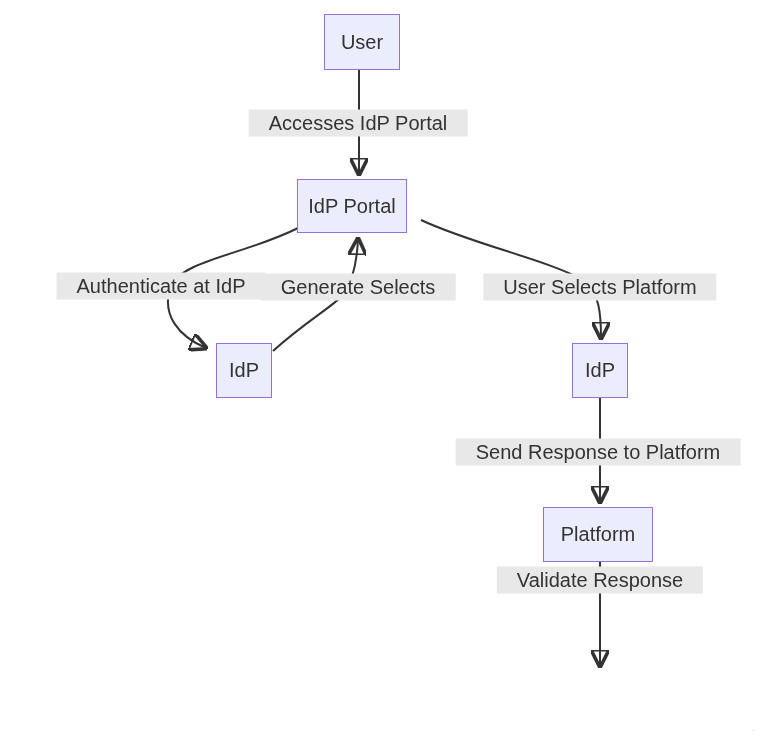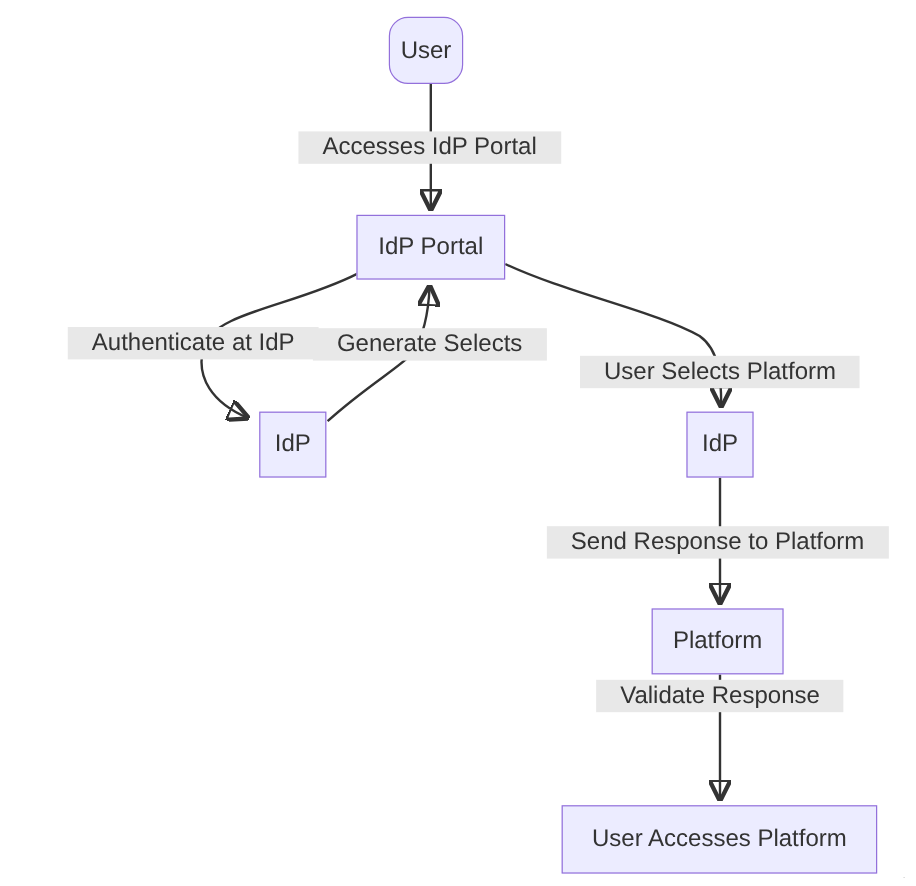--- a/index.html
+++ b/index.html
@@ -33,39 +33,39 @@
     box-sizing: border-box;
     background: #ECECFF;
     border: 1.5px solid #9370DB;
     display: flex;
     align-items: center;
     justify-content: center;
     font-size: 20px;
     color: #333333;
     white-space: nowrap;
   }
-  .node-user      { left: 324px; top: 14px;  width: 62px;  height: 56px; border-radius: 16px; }
-  .node-idp-portal{ left: 297px; top: 179px; width: 124px; height: 54px; }
+  .node-user      { left: 324px; top: 14px;  width: 76px;  height: 56px; }
+  .node-idp-portal{ left: 297px; top: 179px; width: 110px; height: 54px; }
   .node-idp-left  { left: 216px; top: 343px; width: 56px;  height: 55px; }
   .node-idp-right { left: 572px; top: 343px; width: 56px;  height: 55px; }
   .node-platform  { left: 543px; top: 507px; width: 110px; height: 55px; }
   .node-uap       { left: 468px; top: 671px; width: 263px; height: 57px; }
   .edge-label {
     position: absolute;
     transform: translate(-50%, -50%);
     background: #e8e8e8;
     padding: 2px 20px;
     font-size: 20px;
     color: #333333;
     white-space: nowrap;
   }
   .el-0 { left: 358px; top: 123px; }
   .el-1 { left: 129px; top: 286px; margin-left: 32px; }
   .el-2 { left: 358px; top: 287px; }
-  .el-3 { left: 600px; top: 287px; margin-top: 23px; }
+  .el-3 { left: 600px; top: 287px; }
   .el-4 { left: 598px; top: 452px; }
   .el-5 { left: 600px; top: 580px; }
   .artifact-dot {
     position: absolute;
     left: 752px;
     top: 728px;
     width: 5px;
     height: 5px;
     color: #c9c9c9;
     font-size: 8px;
@@ -89,21 +89,20 @@
     <path d="M 421,220 C 472,244 548,260 583,280 C 600,292 601,316 601,338" marker-end="url(#arrow)"></path>
     <path d="M 600,398 L 600,502" marker-end="url(#arrow)"></path>
     <path d="M 600,562 L 600,666" marker-end="url(#arrow)"></path>
   </svg>
 
   <div class="node node-user">User</div>
   <div class="node node-idp-portal">IdP Portal</div>
   <div class="node node-idp-left">IdP</div>
   <div class="node node-idp-right">IdP</div>
   <div class="node node-platform">Platform</div>
-  <div class="node node-uap">User Accesses Platform</div>
 
   <span class="edge-label el-0">Accesses IdP Portal</span>
   <span class="edge-label el-1">Authenticate at IdP</span>
   <span class="edge-label el-2">Generate Selects</span>
   <span class="edge-label el-3">User Selects Platform</span>
   <span class="edge-label el-4">Send Response to Platform</span>
   <span class="edge-label el-5">Validate Response</span>
 
   <span class="artifact-dot">·</span>
 </div>

